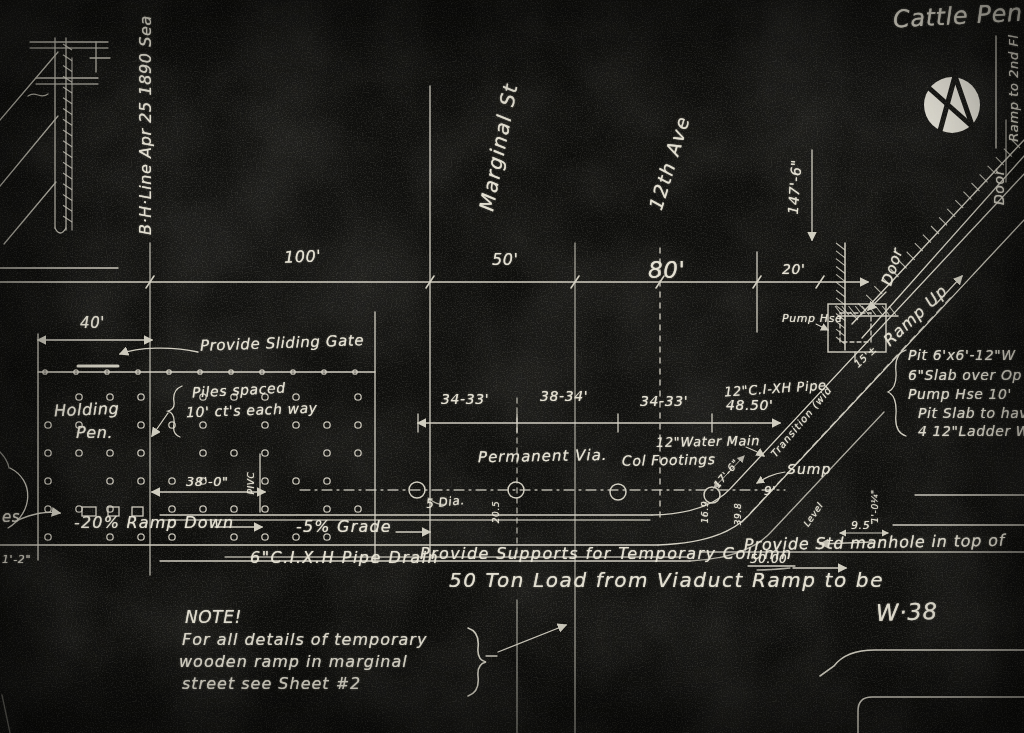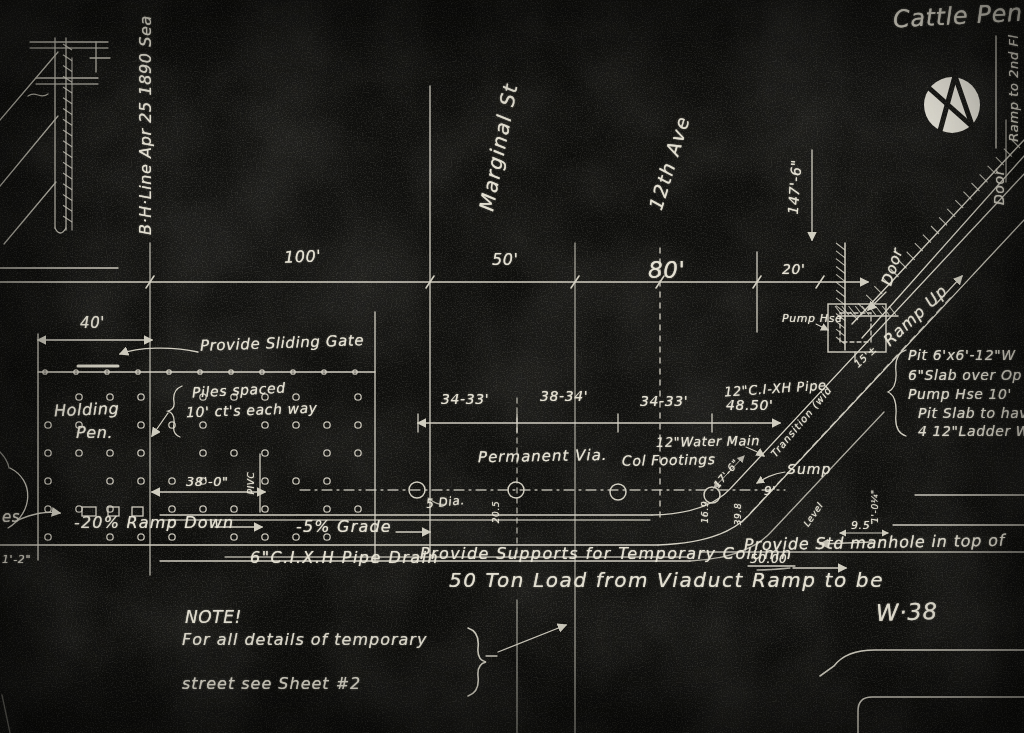--- a/index.html
+++ b/index.html
@@ -379,16 +379,17 @@
 <div class="lbl" style="left:908px;top:368px;font-size:14px;">6"Slab over Op</div>
 <div class="lbl" style="left:908px;top:387px;font-size:14px;">Pump Hse 10'</div>
 <div class="lbl" style="left:918px;top:406px;font-size:14px;">Pit Slab to hav</div>
 <div class="lbl" style="left:918px;top:424px;font-size:14px;">4 12"Ladder W</div>
 
 <div class="lbl" style="left:420px;top:546px;font-size:16px;letter-spacing:1.4px;">Provide Supports for Temporary Column</div>
 <div class="lbl" style="left:430px;top:570px;font-size:20px;letter-spacing:1.6px;margin-left:19px;">50 Ton Load from Viaduct Ramp to be</div>
 
 <div class="lbl u" style="left:185px;top:609px;font-size:17px;">NOTE!</div>
 <div class="lbl" style="left:182px;top:632px;font-size:16px;letter-spacing:1px;">For all details of temporary</div>
+<div class="lbl" style="left:179px;top:654px;font-size:16px;letter-spacing:1px;">wooden ramp in marginal</div>
 <div class="lbl" style="left:182px;top:676px;font-size:16px;letter-spacing:1px;">street see Sheet #2</div>
 
 <div class="vignette"></div>
 </div>
 
 </body></html>

